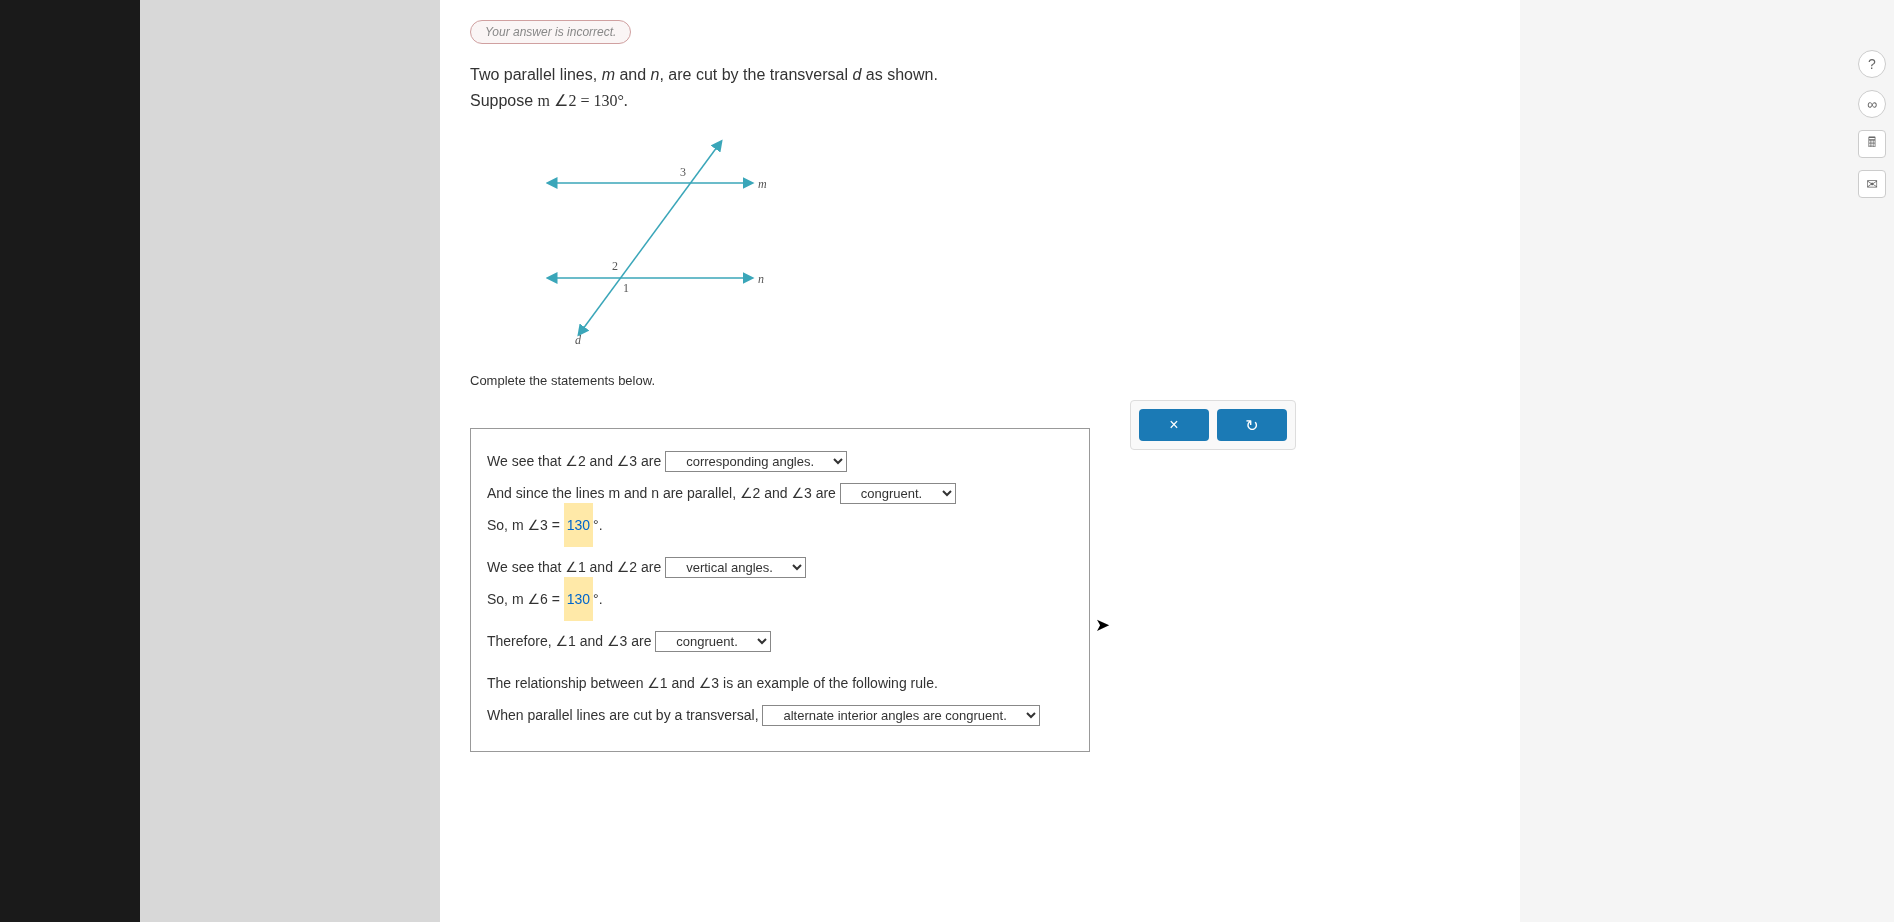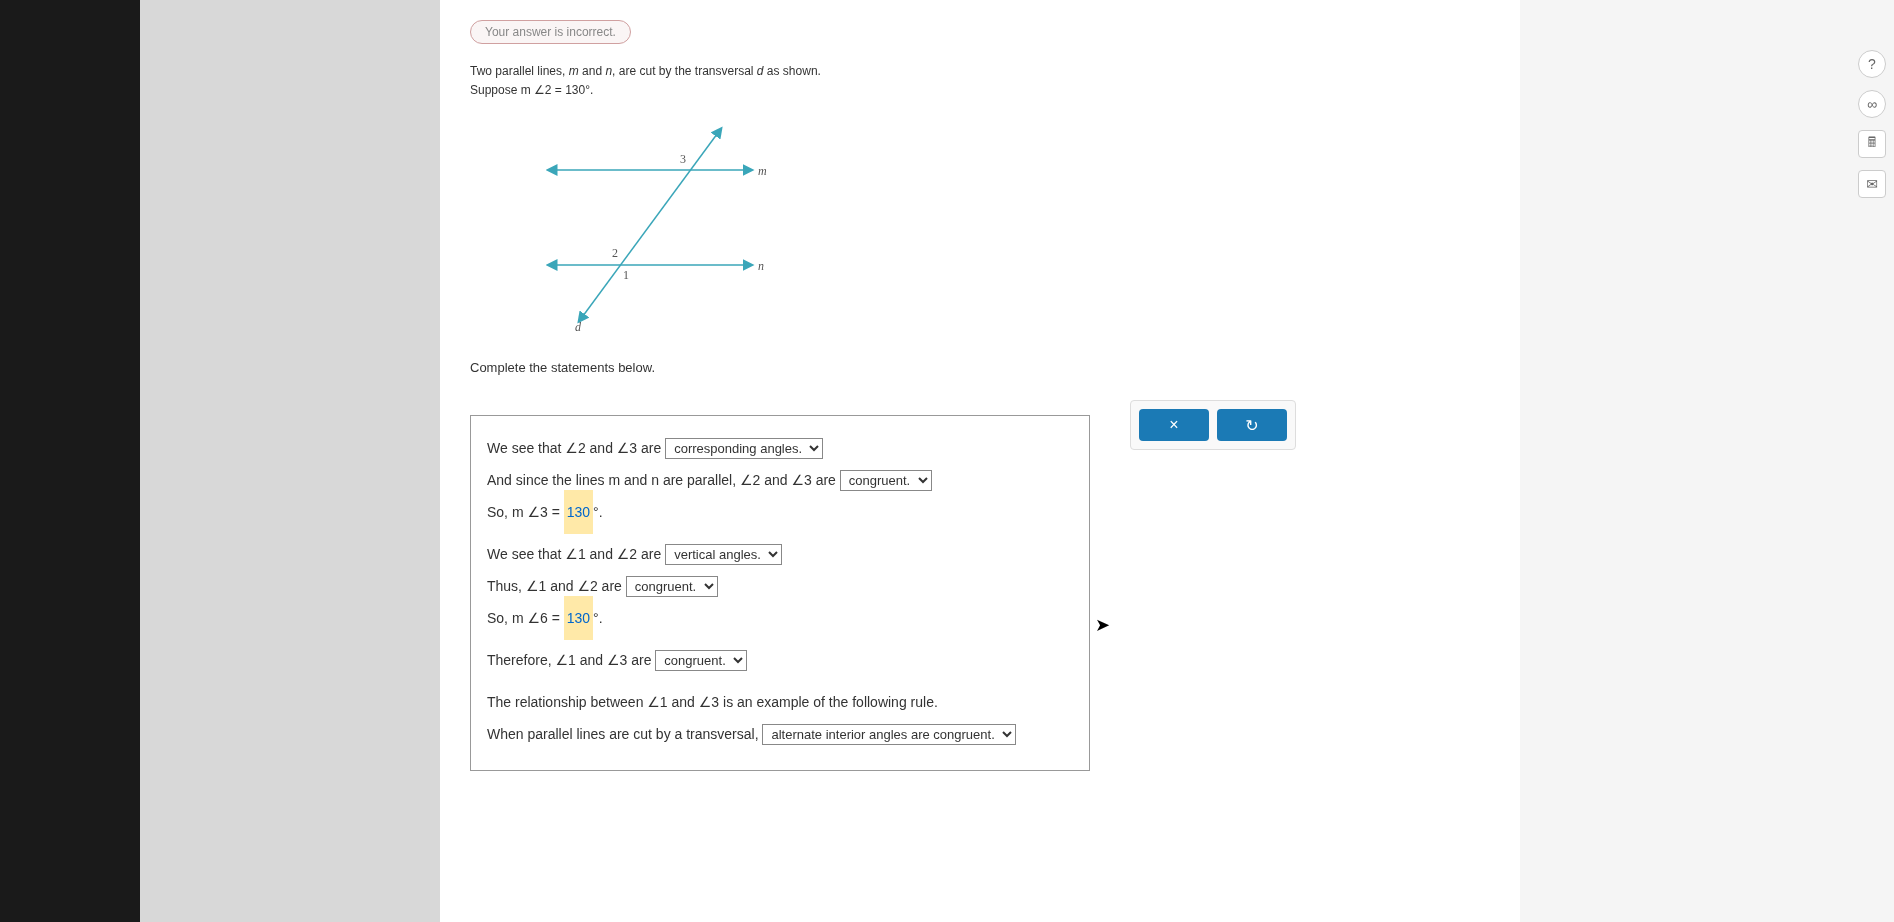--- a/index.html
+++ b/index.html
@@ -32,29 +32,30 @@
     }
     .feedback-badge {
       display: inline-block;
       border: 1px solid #d0a0a0;
       border-radius: 16px;
       padding: 4px 14px;
       font-size: 12px;
       color: #888;
       margin-bottom: 18px;
       background: #faf5f5;
+      font-style: italic;
     }
     .problem-text {
-      font-size: 12px;
+      font-size: 16px;
       color: #333;
       line-height: 1.6;
       margin-bottom: 10px;
     }
     .problem-text .ital { font-style: italic; }
-    .angle { font-family: Liberation Sans, sans-serif; }
+    .angle { font-family: Liberation Serif, serif; }
     .diagram-wrap {
       width: 260px;
       height: 220px;
       margin: 20px 0 20px 60px;
       position: relative;
     }
     .instr {
       font-size: 13px;
       color: #333;
       margin: 18px 0 40px 0;
@@ -64,21 +65,21 @@
       padding: 18px 16px;
       width: 620px;
       font-size: 14px;
       color: #333;
       line-height: 2.0;
     }
     .answer-box p { margin-bottom: 4px; }
     .answer-box .block { margin-bottom: 14px; }
     .answer-box select {
       font-size: 13px;
-      padding: 1px 4px;
+      padding: 1px 16px;
       border: 1px solid #888;
       background: #fff;
       color: #333;
       font-family: Arial, sans-serif;
     }
     .hl {
       background: #ffe9a8;
       padding: 14px 3px;
       color: #0066cc;
     }
@@ -199,24 +200,20 @@
         <span>So, m ∠3 = </span><span class="hl">130</span><span>°</span>.
       </p>
     </div>
 
     <div class="block">
       <p>
         <span>We see that ∠1 and ∠2 are </span>
         <select><option>vertical angles.</option></select>
       </p>
       <p>
-        <span>Thus, ∠1 and ∠2 are </span>
-        <select><option>congruent.</option></select>
-      </p>
-      <p>
         <span>So, m ∠6 = </span><span class="hl">130</span><span>°</span>.
       </p>
     </div>
 
     <div class="block">
       <p>
         <span>Therefore, ∠1 and ∠3 are </span>
         <select><option>congruent.</option></select>
       </p>
     </div>

